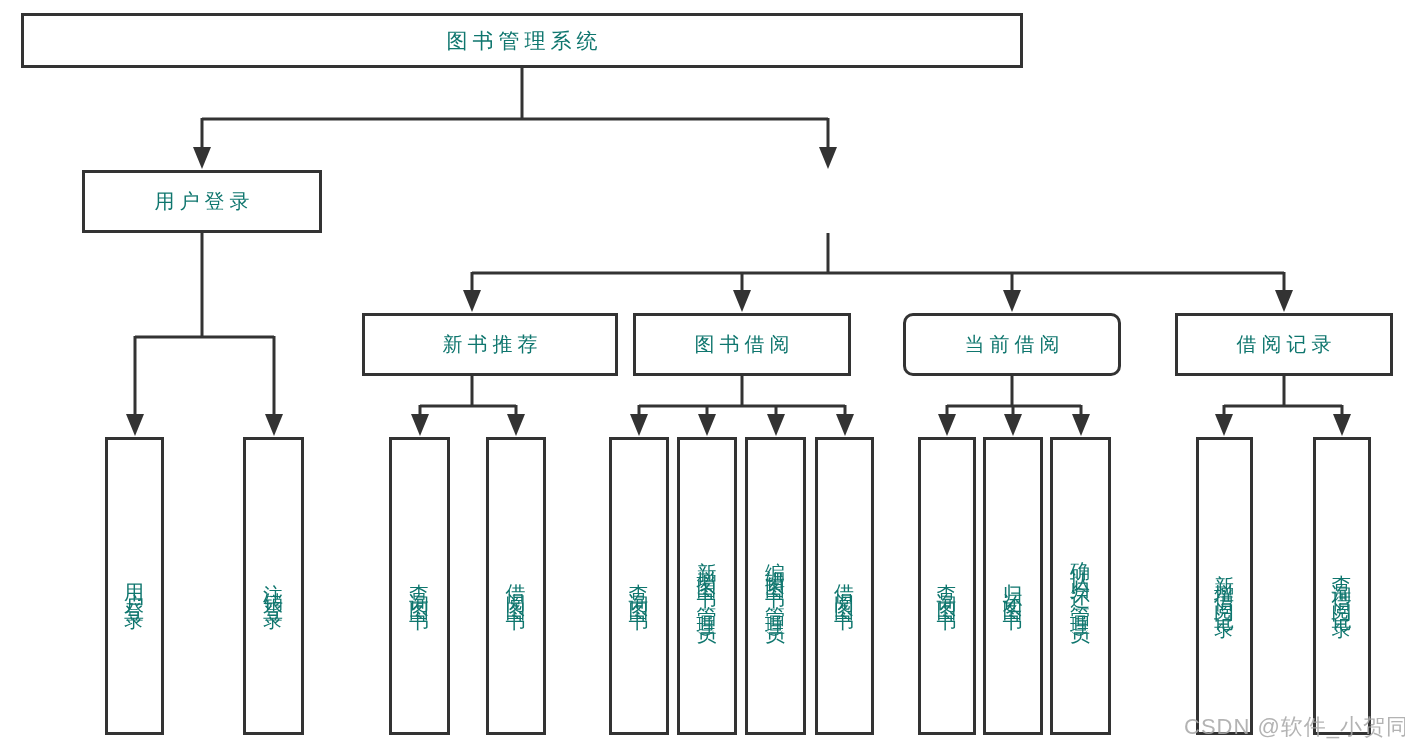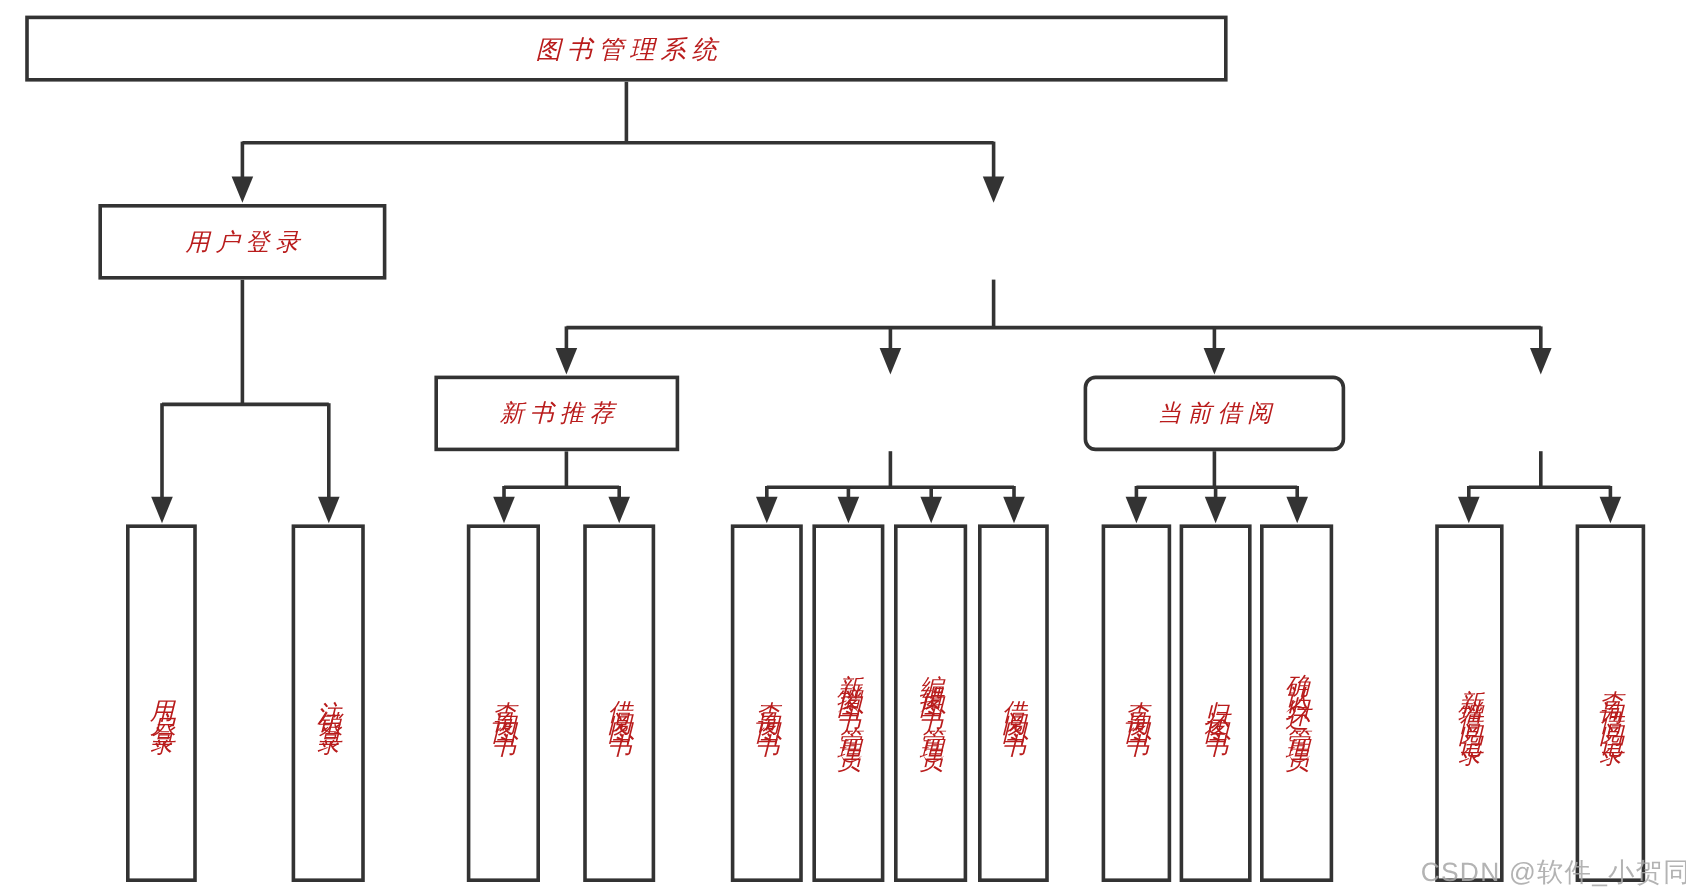--- a/index.html
+++ b/index.html
@@ -18,23 +18,22 @@
     z-index: 1;
   }
   .box {
     position: absolute;
     box-sizing: border-box;
     background: #ffffff;
     border: 3px solid #333333;
     display: flex;
     align-items: center;
     justify-content: center;
-    color: #b91c1c;
+    color: #0f766e;
     z-index: 2;
-    font-style: italic;
   }
   .h-box {
     font-size: 20px;
     letter-spacing: 5px;
     white-space: nowrap;
     text-indent: 5px; 
   }
   .root-box { font-size: 21px; }
   .v-box {
     writing-mode: vertical-rl;
@@ -124,22 +123,24 @@
       <polygon points="1072,414 1090,414 1081,436"></polygon>
       <polygon points="1215,414 1233,414 1224,436"></polygon>
       <polygon points="1333,414 1351,414 1342,436"></polygon>
     </g>
   </svg>
 
   <div class="box h-box root-box" style="left:21px; top:13px; width:1002px; height:55px;">图书管理系统</div>
 
   <div class="box h-box" style="left:82px; top:170px; width:240px; height:63px;">用户登录</div>
 
-  <div class="box h-box" style="left:362px; top:313px; width:204px; height:63px;text-align:center;">新书推荐</div>
+  <div class="box h-box" style="left:362px; top:313px; width:256px; height:63px;text-align:center;">新书推荐</div>
+  <div class="box h-box" style="left:633px; top:313px; width:218px; height:63px;">图书借阅</div>
   <div class="box h-box" style="left:903px; top:313px; width:218px; height:63px;border-radius:10px;">当前借阅</div>
+  <div class="box h-box" style="left:1175px; top:313px; width:218px; height:63px;">借阅记录</div>
 
   <div class="box v-box" style="left:105px; top:437px; width:59px; height:298px;">用户登录</div>
   <div class="box v-box" style="left:243px; top:437px; width:61px; height:298px;">注销登录</div>
 
   <div class="box v-box" style="left:389px; top:437px; width:61px; height:298px;">查询图书</div>
   <div class="box v-box" style="left:486px; top:437px; width:60px; height:298px;">借阅图书</div>
 
   <div class="box v-box" style="left:609px; top:437px; width:60px; height:298px;">查询图书</div>
   <div class="box v-box" style="left:677px; top:437px; width:60px; height:298px;">新增图书（管理员）</div>
   <div class="box v-box" style="left:745px; top:437px; width:61px; height:298px;">编辑图书（管理员）</div>

